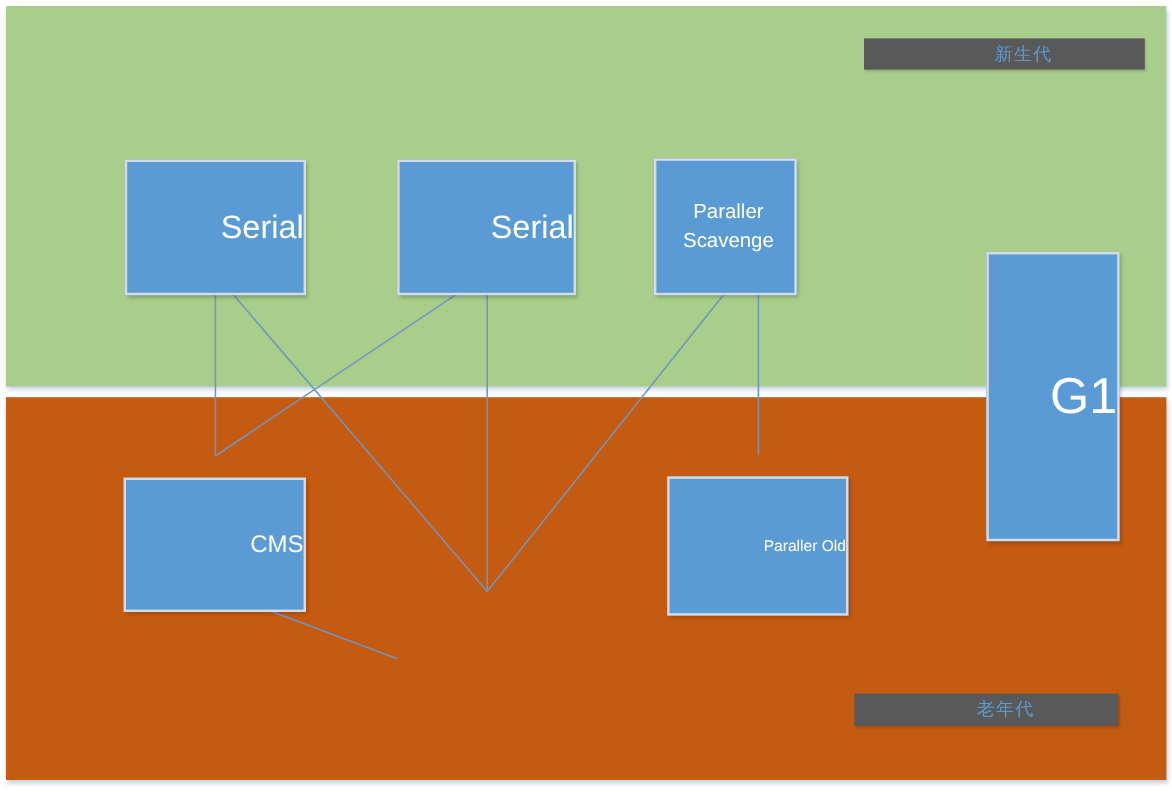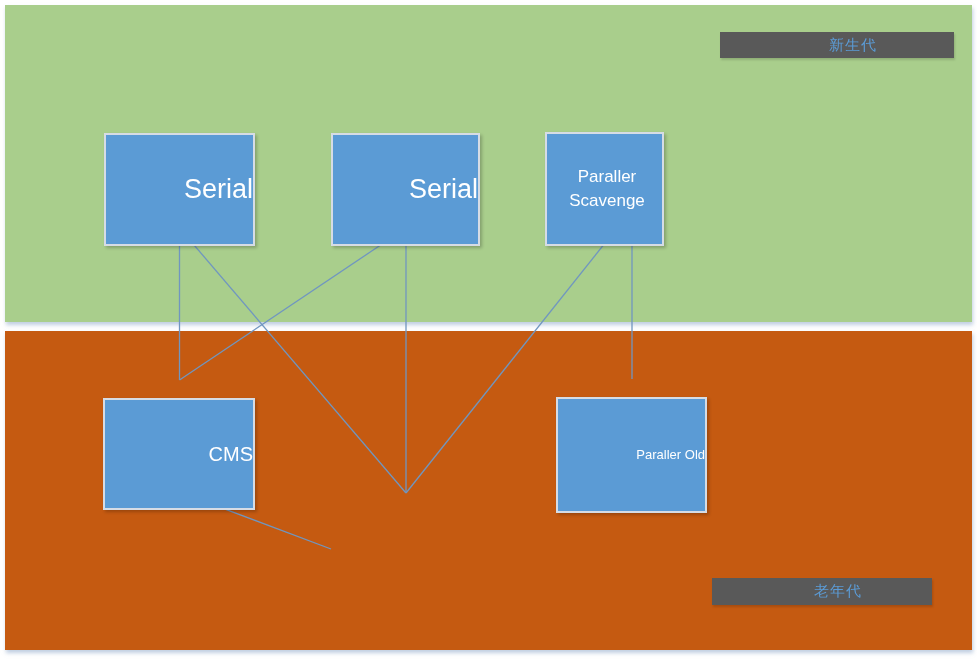--- a/index.html
+++ b/index.html
@@ -101,20 +101,23 @@
 
   <div class="node" id="node-serial">
     <span class="node-label">Serial</span>
   </div>
   <div class="node" id="node-parnew">
     <span class="node-label">Serial</span>
   </div>
   <div class="node" id="node-parallel_scavenge">
     <span class="node-label">Paraller Scavenge</span>
   </div>
+  <div class="node" id="node-g1">
+    <span class="node-label">G1</span>
+  </div>
   <div class="node" id="node-cms">
     <span class="node-label">CMS</span>
   </div>
   <div class="node" id="node-parallel_old">
     <span class="node-label">Paraller Old</span>
   </div>
 
 </div>
 
 </body></html>

